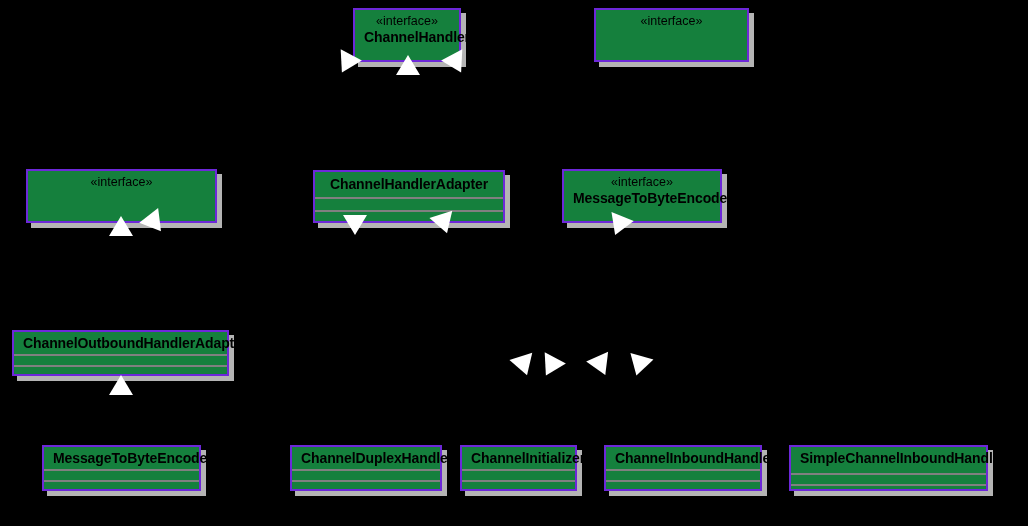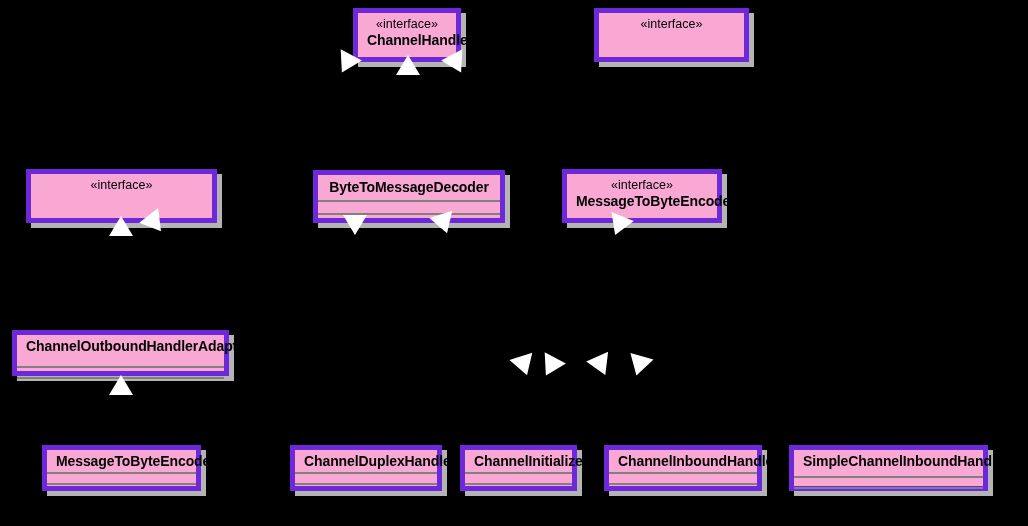--- a/index.html
+++ b/index.html
@@ -14,22 +14,22 @@
     height: 526px;
     background: #000000;
     overflow: hidden;
     font-family: "Liberation Sans", sans-serif;
   }
 
   
   .uml-class {
     position: absolute;
     box-sizing: border-box;
-    background: #f9a8d4;
-    border: 5px solid #6d28d9;
+    background: #15803d;
+    border: 2px solid #6d28d9;
     box-shadow: 5px 5px 0 0 #b4b4b4;
     display: flex;
     flex-direction: column;
   }
   .uml-header {
     box-sizing: border-box;
     padding: 4px 9px 5px 9px;
     text-align: center;
     color: #000000;
     line-height: 1.17;
@@ -113,35 +113,35 @@
   </div>
 
   <div class="uml-class" id="box-channel-outbound-handler" style="left:26px; top:169px; width:191px; height:54px;">
     <div class="uml-header">
       <span class="stereotype">«interface»</span>
     </div>
   </div>
 
   <div class="uml-class" id="box-channel-handler-adapter" style="left:313px; top:170px; width:192px; height:53px;">
     <div class="uml-header">
-      <span class="classname">ByteToMessageDecoder</span>
+      <span class="classname">ChannelHandlerAdapter</span>
     </div>
     <div class="uml-compartment" style="height:13px;"></div>
     <div class="uml-compartment" style="height:13px;"></div>
   </div>
 
   <div class="uml-class" id="box-channel-inbound-handler" style="left:562px; top:169px; width:160px; height:54px;">
     <div class="uml-header">
       <span class="stereotype">«interface»</span>
       <span class="classname">MessageToByteEncoder</span>
     </div>
   </div>
 
   <div class="uml-class" id="box-channel-outbound-handler-adapter" style="left:12px; top:330px; width:217px; height:46px;">
-    <div class="uml-header" style="padding-top:3px; padding-bottom:12px;">
+    <div class="uml-header" style="padding-top:3px; padding-bottom:3px;">
       <span class="classname">ChannelOutboundHandlerAdapter</span>
     </div>
     <div class="uml-compartment" style="height:11px;"></div>
     <div class="uml-compartment" style="height:11px;"></div>
   </div>
 
 
   <div class="uml-class" id="box-message-to-byte-encoder" style="left:42px; top:445px; width:159px; height:46px;">
     <div class="uml-header" style="padding-top:3px; padding-bottom:3px;">
       <span class="classname">MessageToByteEncoder</span>

